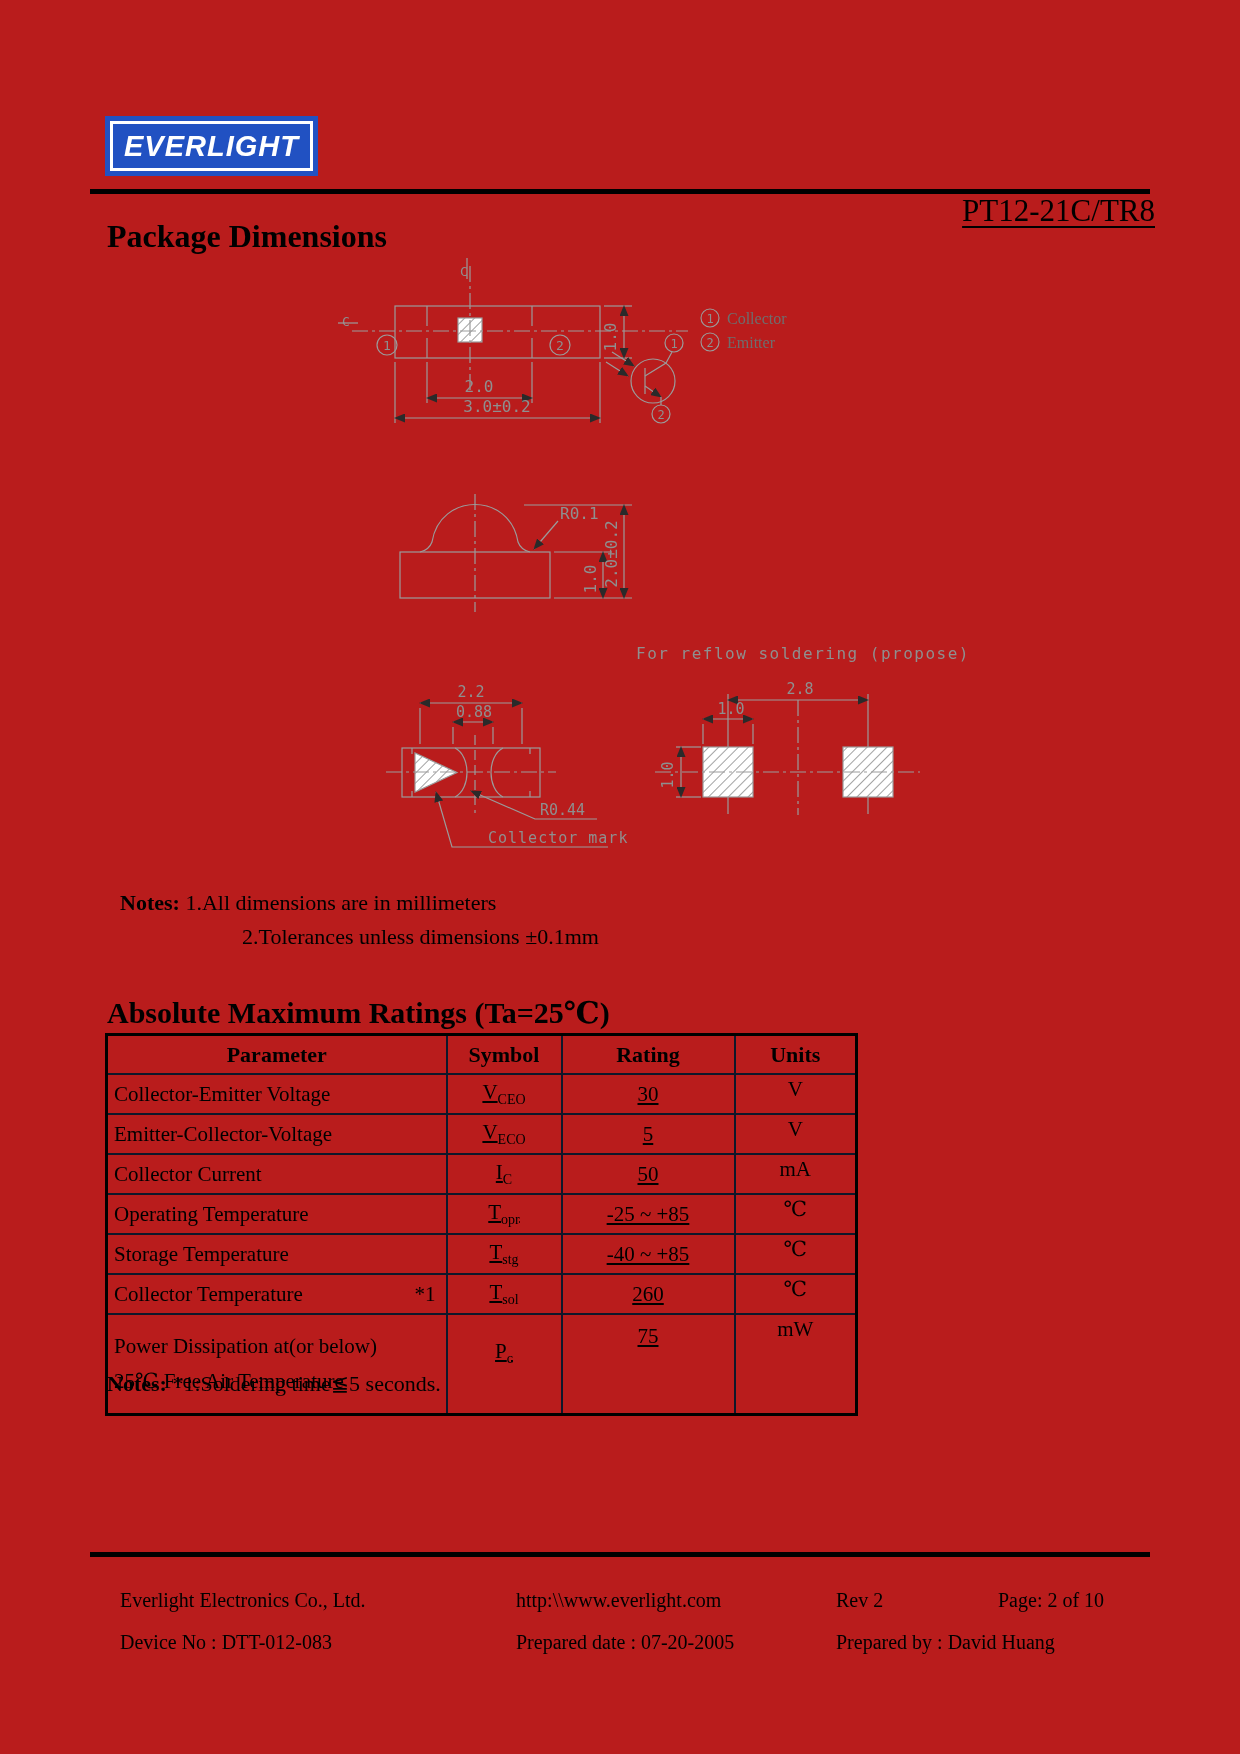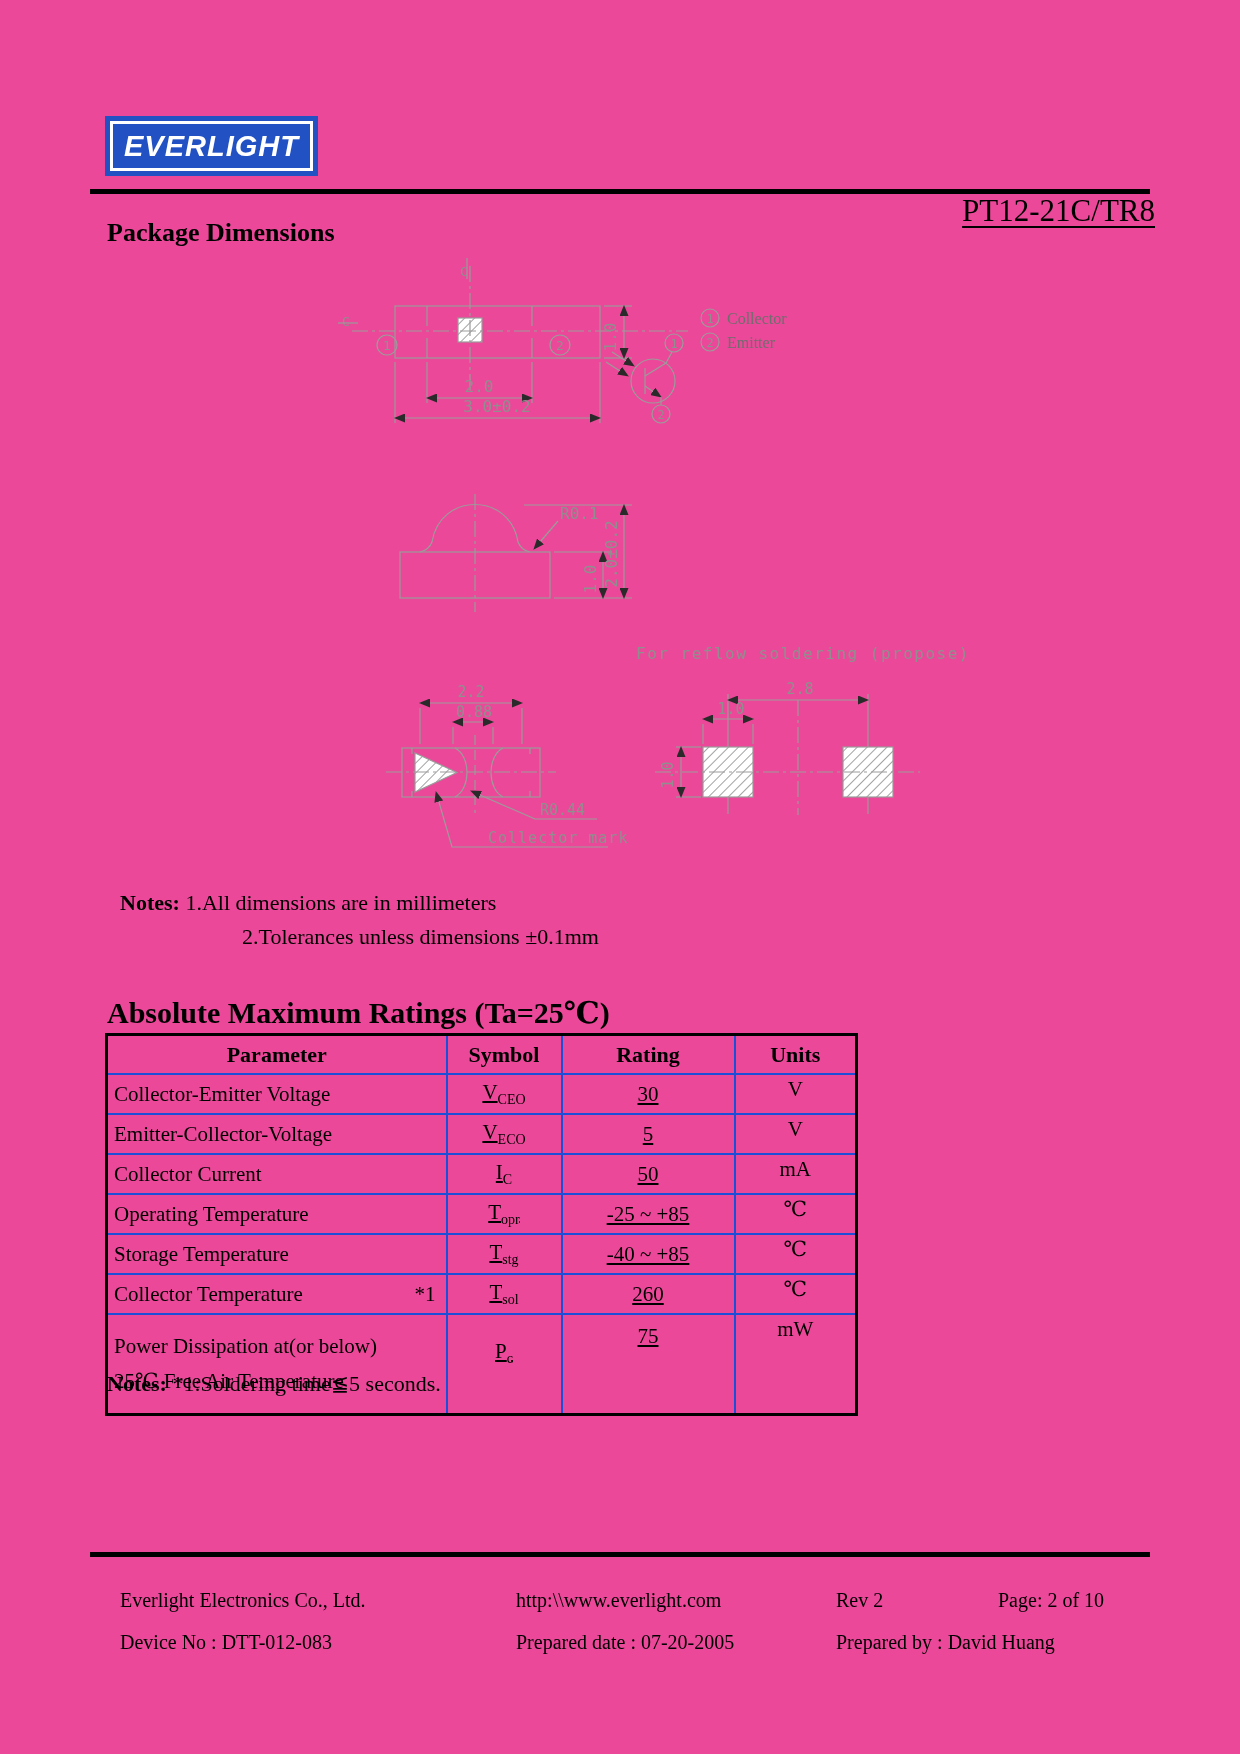--- a/index.html
+++ b/index.html
@@ -1,17 +1,17 @@
 <!DOCTYPE html>
 <html><head>
 <meta charset="utf-8">
 <style>
   html,body { margin:0; padding:0; background:#e8e8e8; }
   .page {
-    position:relative; width:1240px; height:1754px; background:#ec4899;
+    position:relative; width:1240px; height:1754px; background:#b91c1c;
     font-family:"Liberation Serif","DejaVu Serif","DejaVu Sans",serif;
     color:#000; overflow:hidden; margin:0 auto;
   }
   .abs { position:absolute; }
 
   
   .logo { left:105px; top:116px; width:213px; height:60px; background:#2151c2; }
   .logo-inner {
     position:absolute; left:5px; top:5px; right:5px; bottom:5px;
     border:3px solid #ffffff; display:flex; align-items:center; justify-content:center;
@@ -22,34 +22,34 @@
   }
 
   .rule { left:90px; width:1060px; height:5px; background:#000; }
   .rule-top { top:189px; }
   .rule-bottom { top:1552px; }
 
   .part-number {
     top:193px; right:85px; font-size:31px; font-weight:normal;
     text-decoration:underline; text-decoration-thickness:2px; text-underline-offset:5px;
   }
-  .pkg-title { left:107px; top:218px; font-size:26px; font-weight:bold; margin:0;text-align:center; }
+  .pkg-title { left:107px; top:218px; font-size:32px; font-weight:bold; margin:0;text-align:center; }
 
   .drawings { left:0; top:250px; }
   .dwg-text { font-family:"DejaVu Sans Mono","Liberation Mono",monospace; fill:#8f8f8f; }
 
   .pkg-notes { left:120px; top:886px; font-size:22px; line-height:34px; }
   .pkg-notes .b { font-weight:bold; }
   .pkg-notes .indent2 { margin-left:122px; }
 
   .amr-title { left:107px; top:995px; font-size:30px; font-weight:bold; margin:0; }
 
   .ratings-table { left:105px; top:1033px; border-collapse:collapse; border:3px solid #000;
     font-size:21px; }
-  .ratings-table th, .ratings-table td { border:2px solid #1d4ed8; padding:0 6px; }
+  .ratings-table th, .ratings-table td { border:2px solid #0f172a; padding:0 6px; }
   .ratings-table th { font-size:22px; height:37px; text-align:center; }
   .ratings-table td { height:36px; }
   .ratings-table tr.r-last td { height:74px; }
   td.param { text-align:left; }
   td.param .pnote { float:right; padding-right:4px; }
   td.sym, td.rating { text-align:center;text-decoration:underline; }
   td.units { text-align:center; vertical-align:top; padding-top:2px; font-size:21px; }
   td.sym sub { font-size:14px; }
   .two-line div { line-height:35px; }
 

